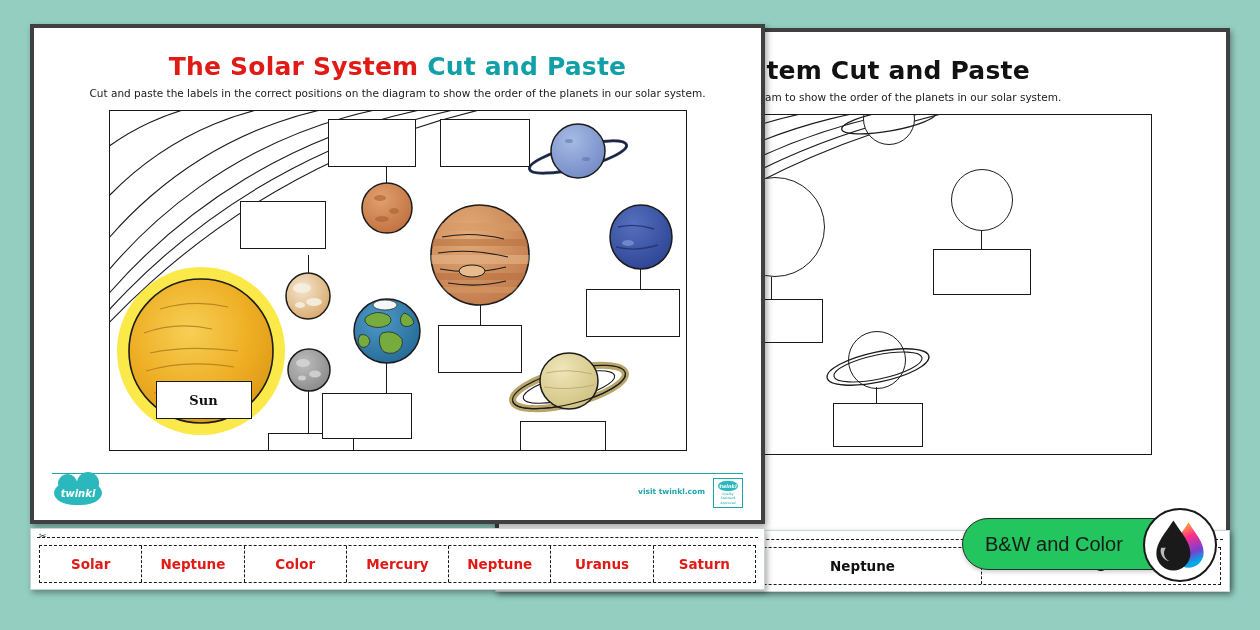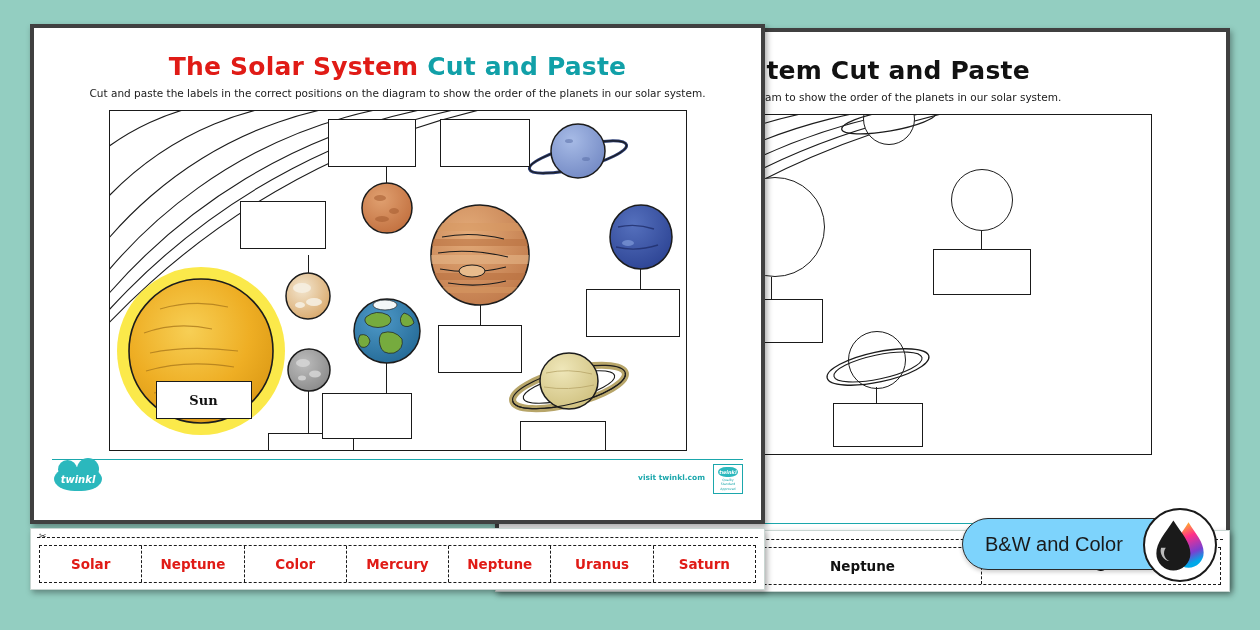--- a/index.html
+++ b/index.html
@@ -68,21 +68,21 @@
     position:absolute;background:#fff;border:1.4px solid #1a1a1a;
     box-sizing:border-box;
   }
   .lbl-sun{
     display:flex;align-items:center;justify-content:center;
     font-family:"DejaVu Serif",serif;font-weight:bold;font-size:13px;color:#111;
   }
 
   
   .footer{
-    position:absolute;left:18px;right:18px;bottom:20px;height:40px;
+    position:absolute;left:18px;right:18px;bottom:6px;height:40px;
     border-top:1.6px solid #1ba7ac;
   }
   .footer.bw{border-top-color:#1ba7ac;}
   .cloud{
     position:absolute;left:2px;top:7px;width:48px;height:24px;
     background:#2bb8bd;border-radius:50%/58%;
     display:flex;align-items:center;justify-content:center;
   }
   .cloud:before,.cloud:after{
     content:"";position:absolute;background:#2bb8bd;border-radius:50%;
@@ -122,21 +122,21 @@
     font-family:"DejaVu Sans",sans-serif;font-weight:bold;font-size:13.5px;
     white-space:nowrap;
   }
   .card:last-child{border-right:none;}
   .card.red{color:#e01b16;}
   .card.blk{color:#111;}
 
   
   .bwbadge{
     position:absolute;left:962px;top:518px;width:228px;height:52px;
-    background:#7dd3fc;border:1.6px solid #2a2a2a;border-radius:26px;
+    background:#22c55e;border:1.6px solid #2a2a2a;border-radius:26px;
     display:flex;align-items:center;box-sizing:border-box;
     box-shadow:0 2px 4px rgba(0,0,0,.2);
   }
   .bwbadge .txt{
     margin-left:22px;font-size:20px;color:#1a1a1a;
     font-family:"Liberation Sans",sans-serif;white-space:nowrap;
   }
   .inkcircle{
     position:absolute;right:-28px;top:-11px;width:74px;height:74px;border-radius:50%;
     background:#fff;border:2.4px solid #1a1a1a;box-sizing:border-box;

